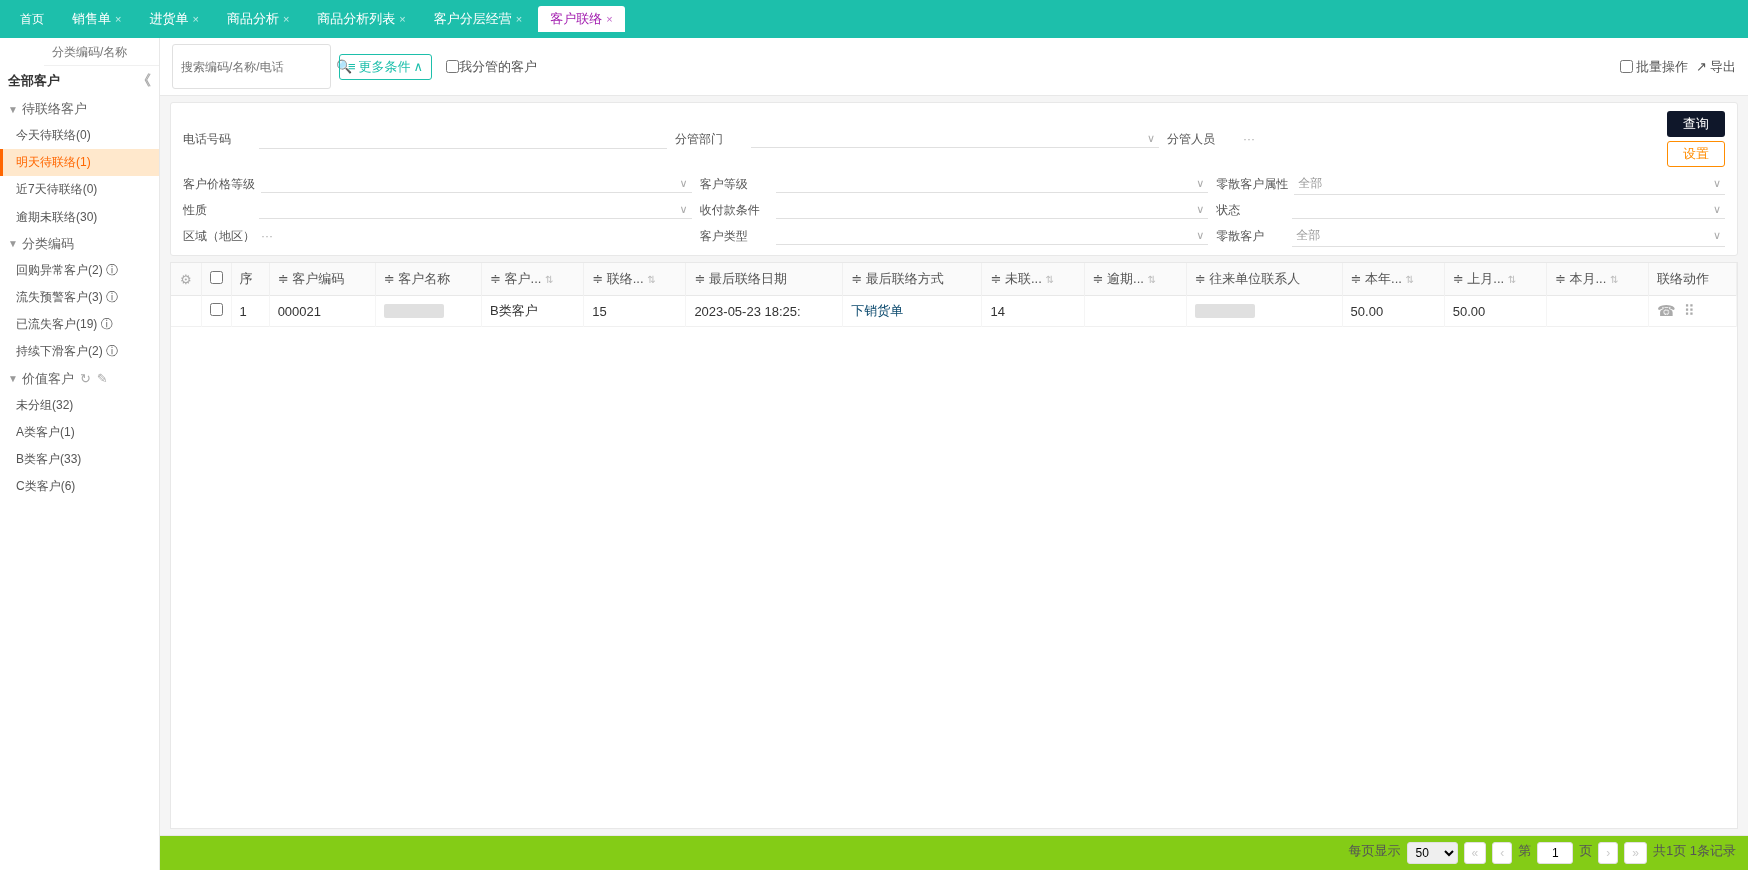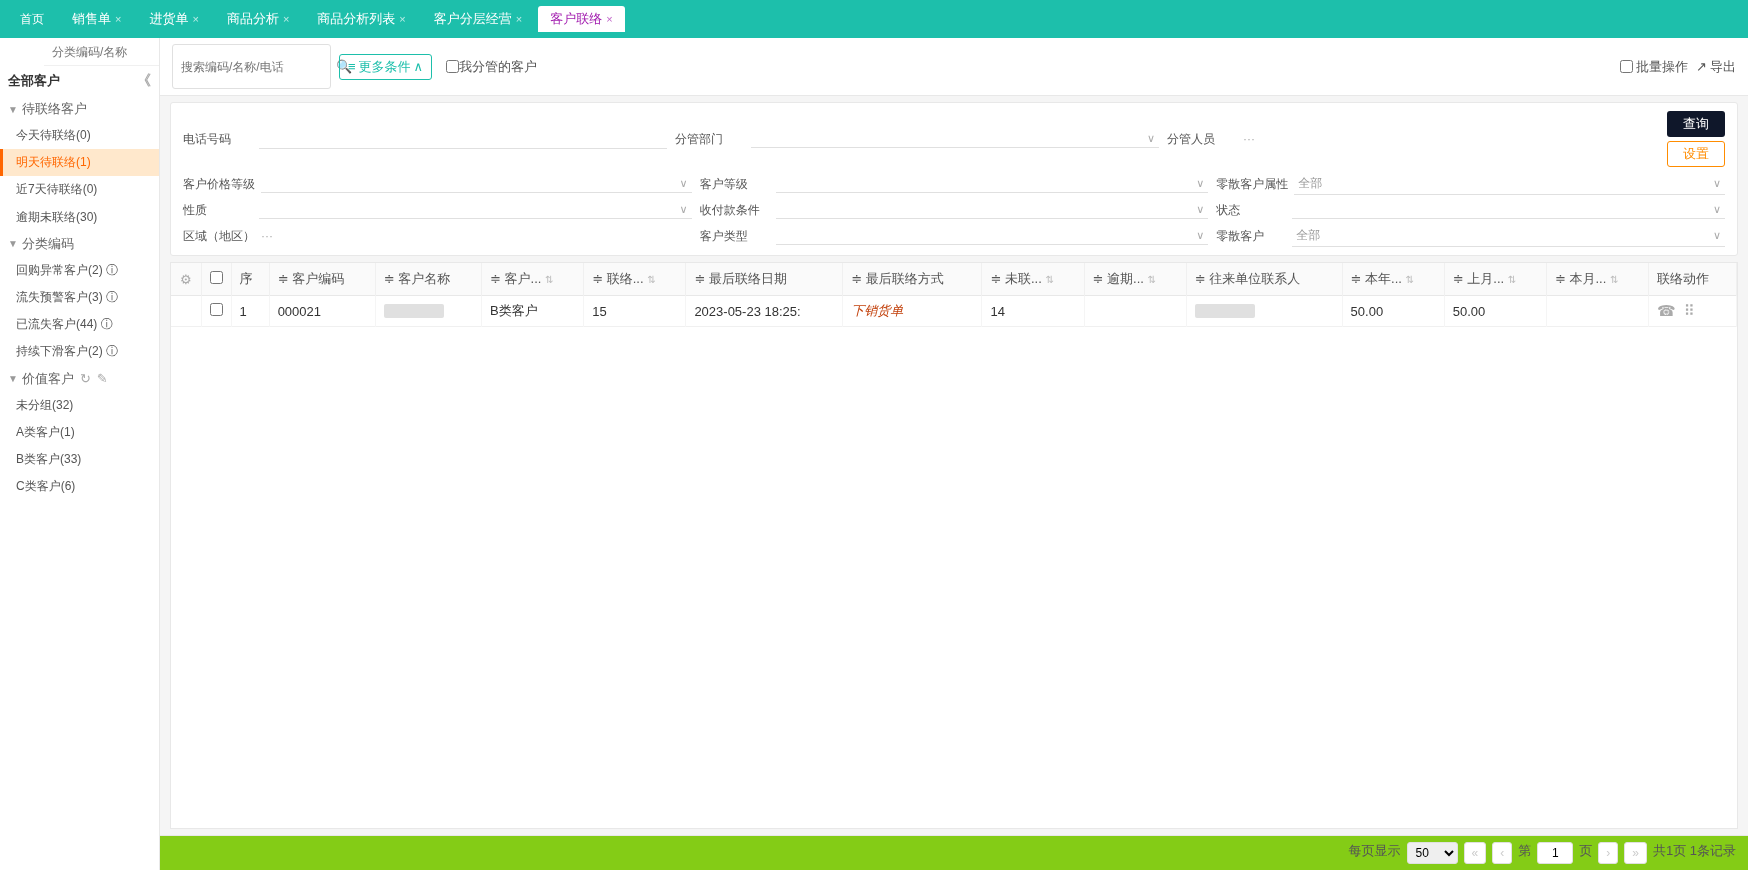--- a/index.html
+++ b/index.html
@@ -268,21 +268,21 @@
     tbody tr { border-bottom: 1px solid #f0f0f0; }
     tbody td {
       padding: 6px 8px;
       color: #333;
       border-right: 1px solid #f5f5f5;
       white-space: nowrap;
     }
     .col-settings { width: 30px; text-align: center; color: #aaa; cursor: pointer; }
     .col-check { width: 30px; text-align: center; }
     .sort-icon { color: #bbb; font-size: 10px; }
-    .link-cell { color: #c2410c; cursor: pointer; text-decoration: none; font-style: italic; }
+    .link-cell { color: #0c4a6e; cursor: pointer; text-decoration: none; }
 
     
     .pagination {
       display: flex;
       justify-content: flex-end;
       padding: 6px 12px;
       background: #84cc16;
       border-top: 1px solid #e8e8e8;
       gap: 6px;
       font-size: 12px;
@@ -378,21 +378,21 @@
     <div class="sidebar-item active highlighted">明天待联络(1)</div>
     <div class="sidebar-item">近7天待联络(0)</div>
     <div class="sidebar-item">逾期未联络(30)</div>
 
     <div class="sidebar-group-title">
       <span class="tri">▼</span>
       <span>分类编码</span>
     </div>
     <div class="sidebar-item">回购异常客户(2) ⓘ</div>
     <div class="sidebar-item">流失预警客户(3) ⓘ</div>
-    <div class="sidebar-item">已流失客户(44) ⓘ</div>
+    <div class="sidebar-item">已流失客户(19) ⓘ</div>
     <div class="sidebar-item">持续下滑客户(2) ⓘ</div>
 
     <div class="sidebar-group-title">
       <span class="tri">▼</span>
       <span>价值客户</span>
       <span style="margin-left:2px;cursor:pointer;color:#aaa">↻</span>
       <span style="margin-left:2px;cursor:pointer;color:#aaa">✎</span>
     </div>
     <div class="sidebar-item">未分组(32)</div>
     <div class="sidebar-item">A类客户(1)</div>

